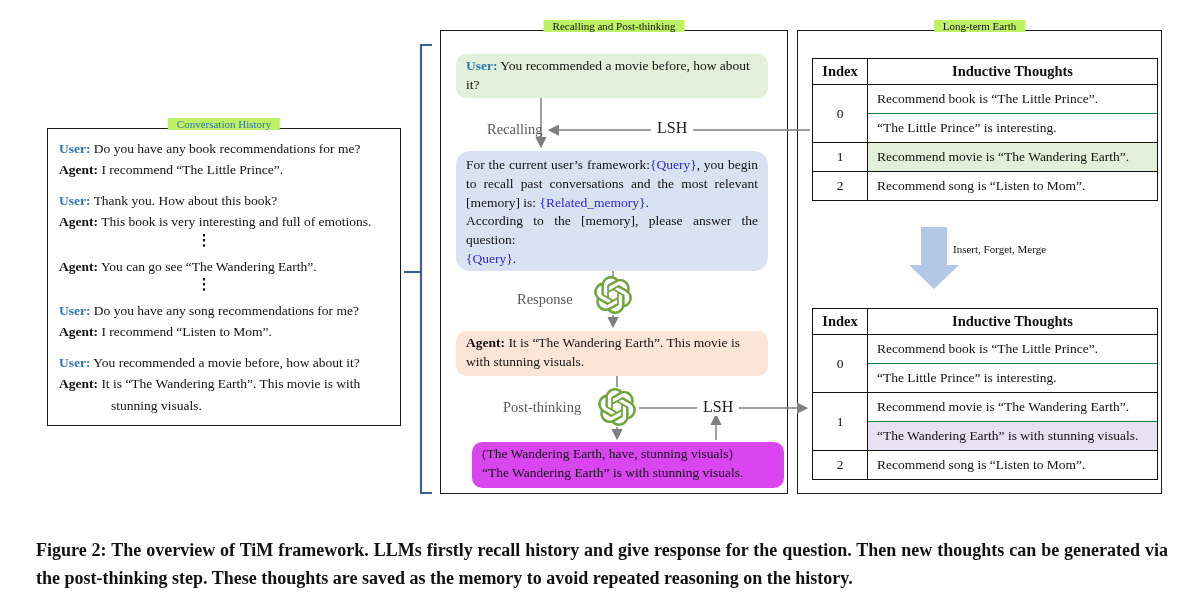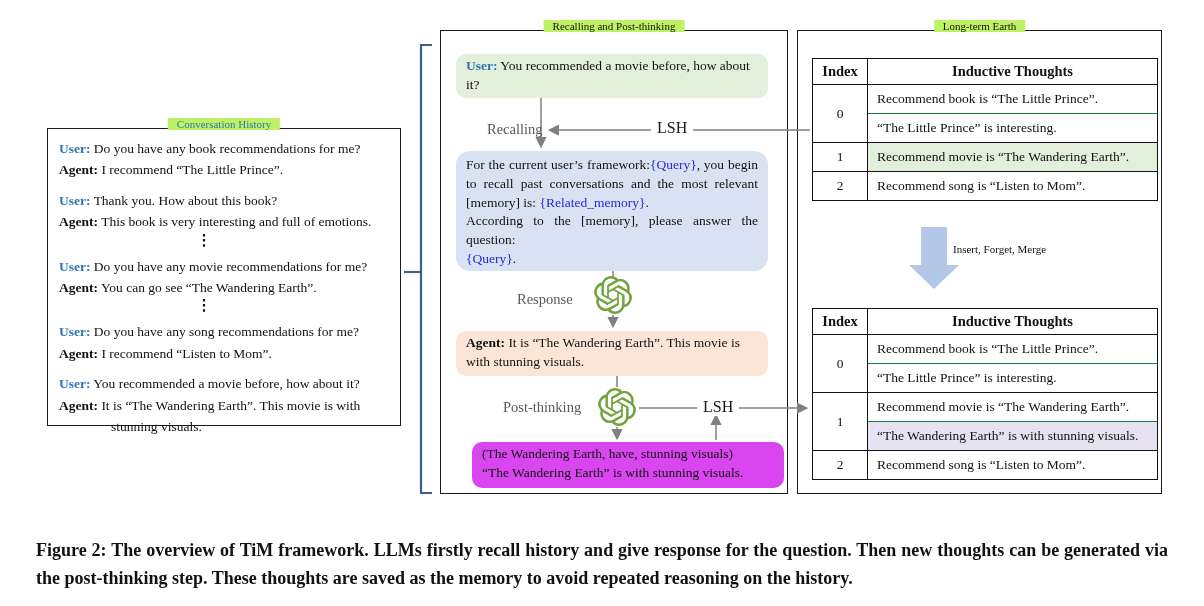--- a/index.html
+++ b/index.html
@@ -76,21 +76,20 @@
     <div class="conv-pair">
       <div class="turn"><span class="spk spk-user">User:</span> <span>Do you have any book recommendations for me?</span></div>
       <div class="turn"><span class="spk">Agent:</span> <span>I recommend “The Little Prince”.</span></div>
     </div>
     <div class="conv-pair">
       <div class="turn"><span class="spk spk-user">User:</span> <span>Thank you. How about this book?</span></div>
       <div class="turn"><span class="spk">Agent:</span> <span>This book is very interesting and full of emotions.</span></div>
     </div>
     <div class="conv-ellipsis">⋮</div>
     <div class="conv-pair">
-      <div class="turn"><span class="spk spk-user">User:</span> <span>Do you have any movie recommendations for me?</span></div>
       <div class="turn"><span class="spk">Agent:</span> <span>You can go see “The Wandering Earth”.</span></div>
     </div>
     <div class="conv-ellipsis">⋮</div>
     <div class="conv-pair">
       <div class="turn"><span class="spk spk-user">User:</span> <span>Do you have any song recommendations for me?</span></div>
       <div class="turn"><span class="spk">Agent:</span> <span>I recommend “Listen to Mom”.</span></div>
     </div>
     <div class="conv-pair">
       <div class="turn"><span class="spk spk-user">User:</span> <span>You recommended a movie before, how about it?</span></div>
       <div class="turn"><span class="spk">Agent:</span> <span>It is “The Wandering Earth”. This movie is with stunning visuals.</span></div>

